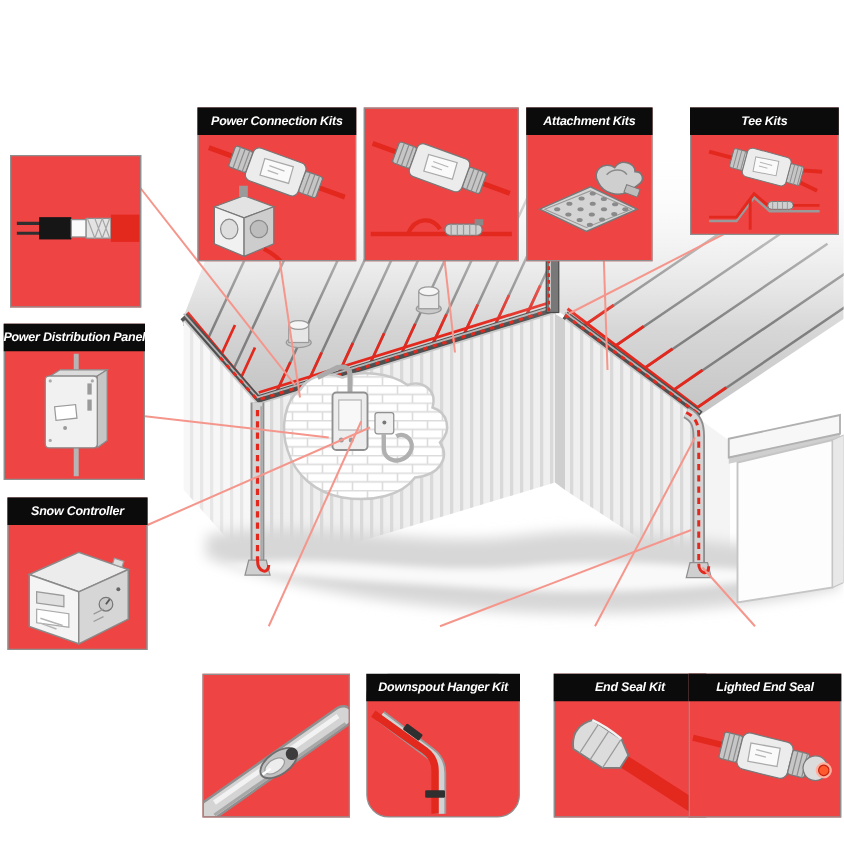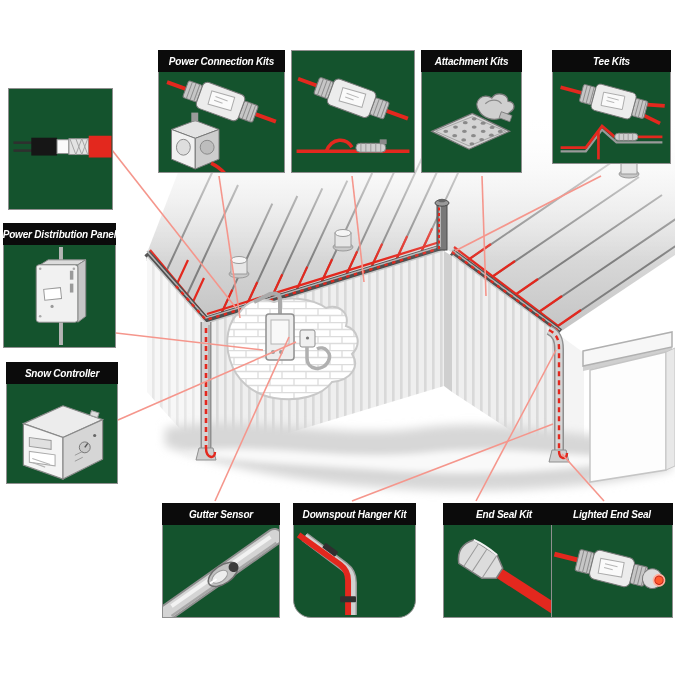--- a/index.html
+++ b/index.html
@@ -1,19 +1,19 @@
 <!DOCTYPE html>
 <html><head>
 <meta charset="utf-8">
 <style>
   html,body{margin:0;padding:0;background:#fff;}
   body{width:675px;height:675px;font-family:"Liberation Sans",sans-serif;}
   #canvas{position:relative;width:675px;height:675px;background:#fff;overflow:hidden;}
   #scene{position:absolute;left:0;top:0;width:675px;height:675px;}
-  .callout{position:absolute;background:#14532d;border:1px solid #8f8f8f;box-sizing:border-box;}
+  .callout{position:absolute;background:#ef4444;border:1px solid #8f8f8f;box-sizing:border-box;margin-top:36px;}
   .callout-header{position:absolute;top:-1px;left:-1px;right:-1px;height:22px;background:#0b0b0b;color:#fff;
     display:flex;align-items:center;justify-content:center;font-weight:bold;font-style:italic;
     font-size:10px;letter-spacing:-0.2px;white-space:nowrap;}
   .callout-header.small-text{font-size:10px;}
   .callout-body{position:absolute;left:0;right:0;top:21px;bottom:0;overflow:hidden;}
   .callout-body svg{position:absolute;left:0;top:0;width:100%;height:100%;}
 </style>
 </head>
 <body>
 
@@ -270,21 +270,21 @@
             <ellipse cx="86.4" cy="57.2" rx="3" ry="2"></ellipse>
           <ellipse cx="61.5" cy="77.4" rx="3" ry="2"></ellipse>
             <ellipse cx="73.5" cy="72.1" rx="3" ry="2"></ellipse>
             <ellipse cx="85.5" cy="66.8" rx="3" ry="2"></ellipse>
             <ellipse cx="96.5" cy="62.1" rx="3" ry="2"></ellipse>
         </g>
       </svg>
     </div>
   </div>
 
-  <div class="callout" style="left:552px;top:50px;width:119px;height:114px;text-align:right;">
+  <div class="callout" style="left:552px;top:50px;width:119px;height:102px;text-align:right;">
     <div class="callout-header">
       <span>Tee Kits</span>
     </div>
     <div class="callout-body">
       <svg viewBox="0 0 117 101">
         <g transform="rotate(15 58 32)">
           <line x1="0" y1="32" x2="28" y2="32" stroke="#e3281e" stroke-width="4"></line>
           <line x1="86" y1="28" x2="117" y2="22" stroke="#e3281e" stroke-width="4"></line>
           <line x1="86" y1="36" x2="117" y2="42" stroke="#e3281e" stroke-width="4"></line>
           <rect x="24" y="22" width="14" height="20" rx="2" fill="#c6c6c6" stroke="#787878"></rect>
@@ -341,23 +341,20 @@
         <path d="M25,74 l18,5 M25,78 l13,4" stroke="#b5b5b5" stroke-width="1.2" fill="none" transform="skewY(3)"></path>
         <circle cx="78" cy="64" r="5.5" fill="#c9c9c9" stroke="#777777"></circle>
         <line x1="78" y1="64" x2="81" y2="60" stroke="#555555" stroke-width="1.5"></line>
         <circle cx="88" cy="52" r="1.6" fill="#666666"></circle>
         <path d="M68,72 l8,-4 M68,78 l8,-4" stroke="#9a9a9a" stroke-width="1" fill="none"></path>
       </svg>
     </div>
   </div>
 
   <div class="callout" style="left:162px;top:503px;width:118px;height:115px;">
-    <div class="callout-header">
-      <span>Gutter Sensor</span>
-    </div>
     <div class="callout-body">
       <svg viewBox="0 0 116 93">
         <line x1="4" y1="88" x2="112" y2="12" stroke="#8f8f8f" stroke-width="18" stroke-linecap="round"></line>
         <line x1="4" y1="88" x2="112" y2="12" stroke="#d4d4d4" stroke-width="14" stroke-linecap="round"></line>
         <line x1="8" y1="82" x2="108" y2="12" stroke="#f2f2f2" stroke-width="4"></line>
         <line x1="8" y1="92" x2="114" y2="18" stroke="#a8a8a8" stroke-width="2.5"></line>
         <g transform="rotate(-35 60 50)">
           <ellipse cx="60" cy="50" rx="17" ry="9" fill="#c2c2c2" stroke="#6f6f6f" stroke-width="1.5"></ellipse>
           <ellipse cx="56" cy="50" rx="9" ry="5" fill="#ededed" stroke="#9a9a9a"></ellipse>
           <circle cx="73" cy="50" r="5" fill="#3c3c3c"></circle>

